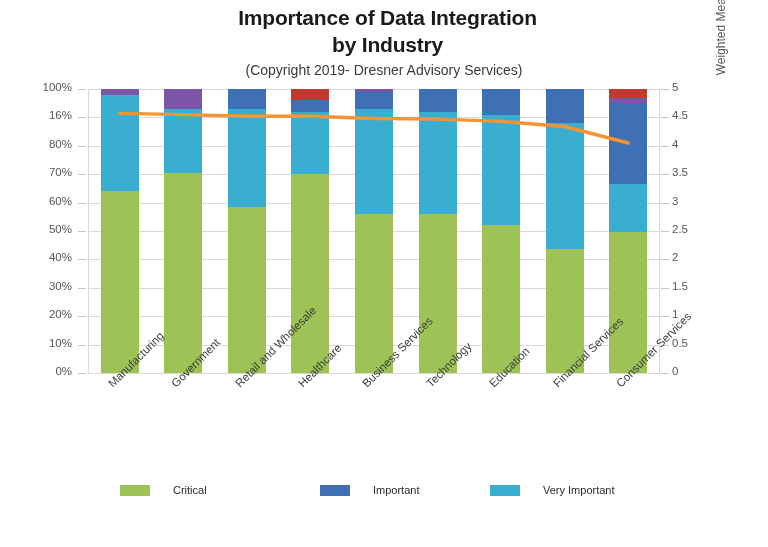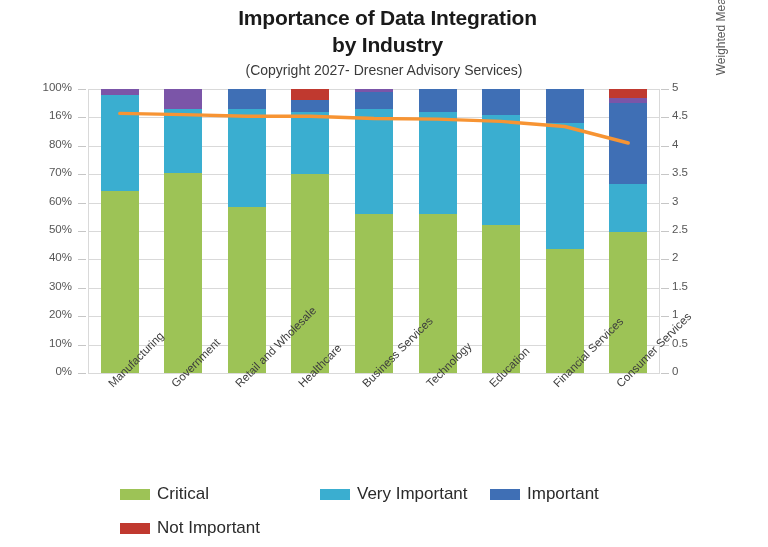--- a/index.html
+++ b/index.html
@@ -72,37 +72,37 @@
     font-size:11.5px;color:#3d3d3d;white-space:nowrap;
     transform:rotate(-45deg);transform-origin:left top;
   }
 
   
   .legend{
     position:absolute;left:120px;top:484px;width:540px;
     display:grid;grid-template-columns:200px 170px 170px;
     grid-row-gap:14px;
   }
-  .legend-item{display:flex;align-items:center;font-size:17px;color:#2b2b2b;}
+  .legend-item{display:flex;align-items:center;font-size:11px;color:#2b2b2b;gap:16px;}
   .swatch{width:30px;height:11px;margin-right:7px;flex:0 0 auto;}
   .swatch-line{width:30px;height:4px;margin-right:7px;flex:0 0 auto;border-radius:2px;}
 
   .line-svg{position:absolute;left:0;top:0;width:768px;height:547px;pointer-events:none;}
 </style>
 </head>
 <body>
 
 <div class="chart-root">
 
   <div class="title-block">
     <div class="chart-title">
       <span>Importance of Data Integration</span>
       <span class="line2">by Industry</span>
     </div>
-    <div class="chart-subtitle">(Copyright 2027- Dresner Advisory Services)</div>
+    <div class="chart-subtitle">(Copyright 2019- Dresner Advisory Services)</div>
   </div>
 
   <div class="axis-title-right">Weighted Mean of Importance</div>
 
   <div class="axis-line-left"></div>
   <div class="axis-line-right"></div>
 
   <div id="ticks-left">
       <div class="tick-left" style="left: 26px; top: 81px;">100%</div>
       <div class="tick-left-mark" style="top: 89px;"></div>
@@ -234,26 +234,22 @@
       <div class="catlabel" style="left: 550.667px; top: 381px;">Financial Services</div>
       <div class="catlabel" style="left: 614.222px; top: 381px;">Consumer Services</div>
     </div>
 
   <div class="legend" id="legend">
       <div class="legend-item">
         <span class="swatch" style="background: rgb(157, 195, 86);"></span>
         <span>Critical</span>
       </div>
       <div class="legend-item">
+        <span class="swatch" style="background: rgb(63, 111, 181);"></span>
+        <span>Important</span>
+      </div>
+      <div class="legend-item">
         <span class="swatch" style="background: rgb(58, 174, 208);"></span>
         <span>Very Important</span>
       </div>
-      <div class="legend-item">
-        <span class="swatch" style="background: rgb(63, 111, 181);"></span>
-        <span>Important</span>
-      </div>
-      <div class="legend-item">
-        <span class="swatch" style="background: rgb(192, 57, 47);"></span>
-        <span>Not Important</span>
-      </div>
     </div>
 
 </div>
 
 </body></html>

